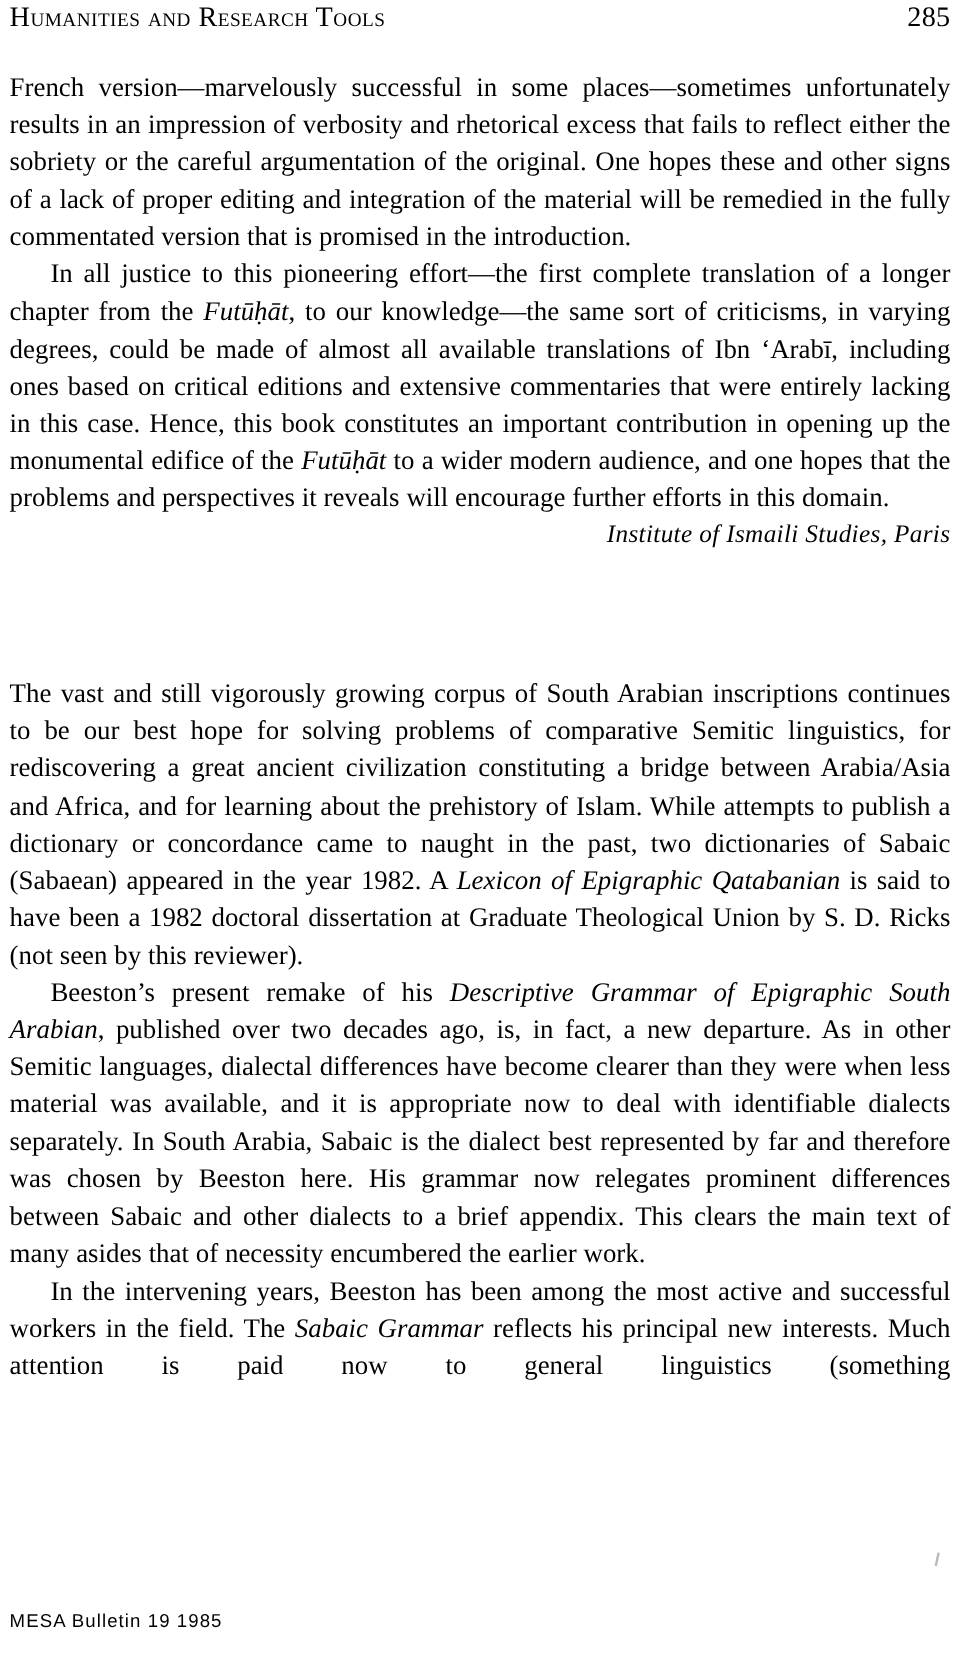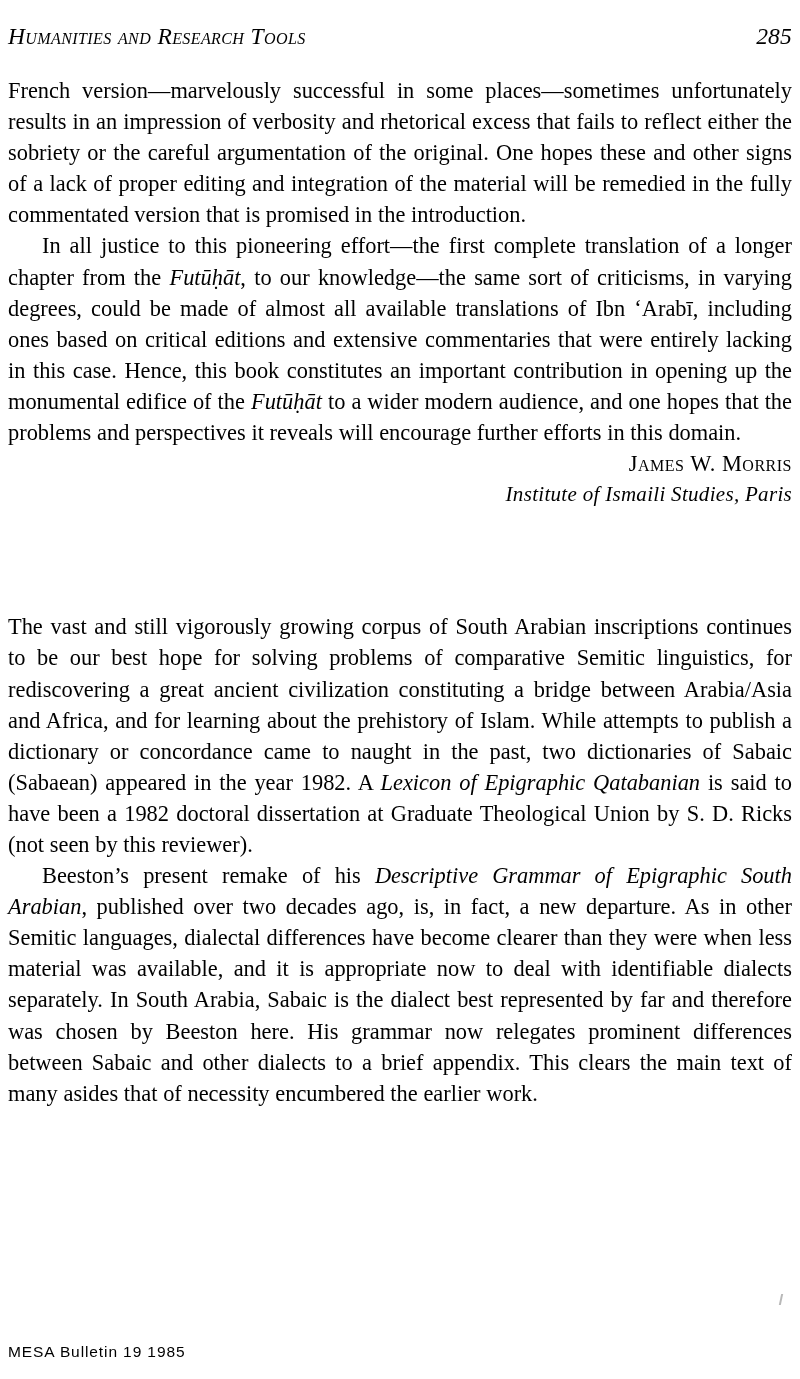--- a/index.html
+++ b/index.html
@@ -22,25 +22,24 @@
     top: 0;
     width: 800px;
     height: 1379px;
     box-sizing: border-box;
     padding: 0 8px 0 8px;
   }
 
   
   .running-head {
     display: flex;
-    align-items: flex-end;
+    align-items: flex-start;
     justify-content: space-between;
     height: 30px;
-    margin-top: 20px;
-    font-style: italic;
+    margin-top: 2px;
   }
   .running-head-title {
     font-variant: small-caps;
     font-size: 23.5px;
     letter-spacing: 0.4px;
     white-space: nowrap;
   }
   .running-head-folio {
     font-size: 23.5px;
     letter-spacing: 0.2px;
@@ -131,37 +130,37 @@
     <span class="running-head-folio">285</span>
   </div>
 
   <div class="body-block">
 
     <p class="para"><span>French version—marvelously successful in some places—sometimes unfortunately results in an impression of verbosity and rhetorical excess that fails to reflect either the sobriety or the careful argumentation of the original. One hopes these and other signs of a lack of proper editing and integration of the material will be remedied in the fully commentated version that is promised in the introduction.</span></p>
 
     <p class="para indent"><span>In all justice to this pioneering effort—the first complete translation of a longer chapter from the </span><i class="title">Futūḥāt</i><span>, to our knowledge—the same sort of criticisms, in varying degrees, could be made of almost all available translations of Ibn ‘Arabī, including ones based on critical editions and extensive commentaries that were entirely lacking in this case. Hence, this book constitutes an important contribution in opening up the monumental edifice of the </span><i class="title">Futūḥāt</i><span> to a wider modern audience, and one hopes that the problems and perspectives it reveals will encourage further efforts in this domain.</span></p>
 
     <div class="signature-block">
-      <div class="signature-name">James W. Morris</div>
       <div class="signature-affil">Institute of Ismaili Studies, Paris</div>
     </div>
 
   </div>
 
   <div class="review-gap"></div>
 
   <div>
 
 
     <div class="review-body-gap"></div>
 
     <p class="para"><span>The vast and still vigorously growing corpus of South Arabian inscriptions continues to be our best hope for solving problems of comparative Semitic linguistics, for rediscovering a great ancient civilization constituting a bridge between Arabia/Asia and Africa, and for learning about the prehistory of Islam. While attempts to publish a dictionary or concordance came to naught in the past, two dictionaries of Sabaic (Sabaean) appeared in the year 1982. A </span><i class="title">Lexicon of Epigraphic Qatabanian</i><span> is said to have been a 1982 doctoral dissertation at Graduate Theological Union by S. D. Ricks (not seen by this reviewer).</span></p>
 
     <p class="para indent"><span>Beeston’s present remake of his </span><i class="title">Descriptive Grammar of Epigraphic South Arabian</i><span>, published over two decades ago, is, in fact, a new departure. As in other Semitic languages, dialectal differences have become clearer than they were when less material was available, and it is appropriate now to deal with identifiable dialects separately. In South Arabia, Sabaic is the dialect best represented by far and therefore was chosen by Beeston here. His grammar now relegates prominent differences between Sabaic and other dialects to a brief appendix. This clears the main text of many asides that of necessity encumbered the earlier work.</span></p>
 
+    <p class="para indent last-justify"><span>In the intervening years, Beeston has been among the most active and successful workers in the field. The </span><i class="title">Sabaic Grammar</i><span> reflects his principal new interests. Much attention is paid now to general linguistics (something</span></p>
 
   </div>
 
   <div class="edge-mark"></div>
 
   <div class="footer">MESA Bulletin 19 1985</div>
 
 </div>
 
 </body></html>

